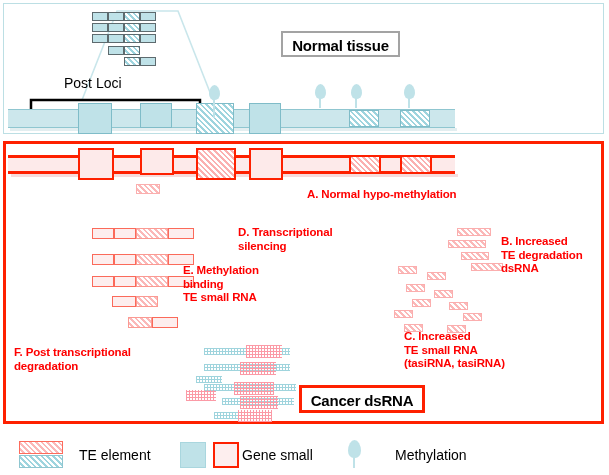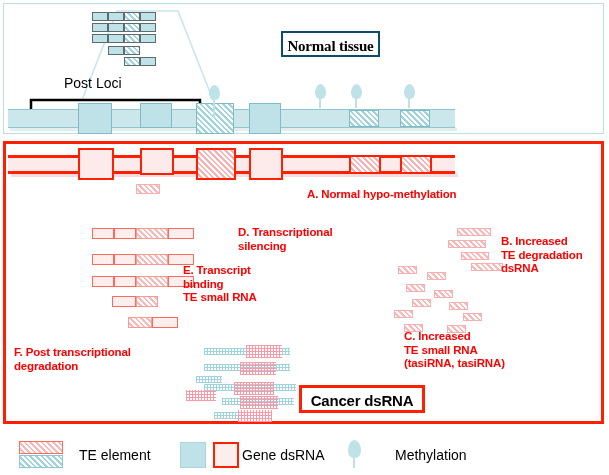--- a/index.html
+++ b/index.html
@@ -10,22 +10,22 @@
 
   
   #normal-panel{left:3px;top:3px;width:601px;height:131px;
       border:1px solid #bcdfe4;box-sizing:border-box;background:#fff;}
   #cancer-panel{left:3px;top:141px;width:601px;height:283px;
       border:3px solid #fe2000;box-sizing:border-box;background:#fff;}
 
   
   .title-box{font-weight:bold;color:#000;text-align:center;background:#fff;
       letter-spacing:-0.2px;}
-  #normal-title{left:281px;top:31px;width:99px;height:26px;line-height:26px;
-      font-size:15px;border:2px solid #0c4a6e;box-sizing:border-box;font-family:Liberation Serif, serif;}
+  #normal-title{left:281px;top:31px;width:119px;height:26px;line-height:26px;
+      font-size:15px;border:2px solid #a3a3a3;box-sizing:border-box;}
   #cancer-title{left:299px;top:385px;width:126px;height:28px;line-height:25px;
       font-size:15px;border:3px solid #fe2000;box-sizing:border-box;}
 
   
   .chrom{position:absolute;box-sizing:border-box;}
   .chrom-normal{background:#cce7ec;border-top:1px solid #8fc6d0;
       border-bottom:1px solid #8fc6d0;}
   .chrom-cancer{background:#fdeaea;border-top:3px solid #fe2000;
       border-bottom:3px solid #fe2000;}
 
@@ -284,35 +284,35 @@
 
 <div class="lbl" style="left:307px;top:188px;">A. Normal hypo-methylation</div>
 <div class="lbl" style="left:501px;top:235px;">B. Increased
 TE degradation
 dsRNA</div>
 <div class="lbl" style="left:404px;top:330px;">C. Increased
 TE small RNA
 (tasiRNA, tasiRNA)</div>
 <div class="lbl" style="left:238px;top:226px;">D. Transcriptional
 silencing</div>
-<div class="lbl" style="left:183px;top:264px;">E. Transcript
+<div class="lbl" style="left:183px;top:264px;">E. Methylation
 binding
 TE small RNA</div>
 <div class="lbl" style="left:14px;top:346px;">F. Post transcriptional
 degradation</div>
 
 <div class="abs title-box" id="cancer-title">Cancer dsRNA</div>
 
 <div id="legend">
   <div class="leg-sw sw-te-red" style="left:14px;top:13px;width:44px;height:13px;"></div>
   <div class="leg-sw sw-te-teal" style="left:14px;top:27px;width:44px;height:13px;"></div>
   <div class="leg-text" style="left:74px;top:19px;">TE element</div>
 
   <div class="leg-sw sw-exon-teal" style="left:175px;top:14px;width:26px;height:26px;"></div>
   <div class="leg-sw sw-exon-red" style="left:208px;top:14px;width:26px;height:26px;"></div>
-  <div class="leg-text" style="left:237px;top:19px;">Gene dsRNA</div>
+  <div class="leg-text" style="left:237px;top:19px;">Gene small</div>
 
   <div class="meth" style="left:343px;top:12px;">
     <div class="head" style="width:13px;height:18px;"></div>
     <div class="stem" style="left:5px;top:16px;height:12px;"></div>
   </div>
   <div class="leg-text" style="left:390px;top:19px;">Methylation</div>
 </div>
 
 </body></html>

